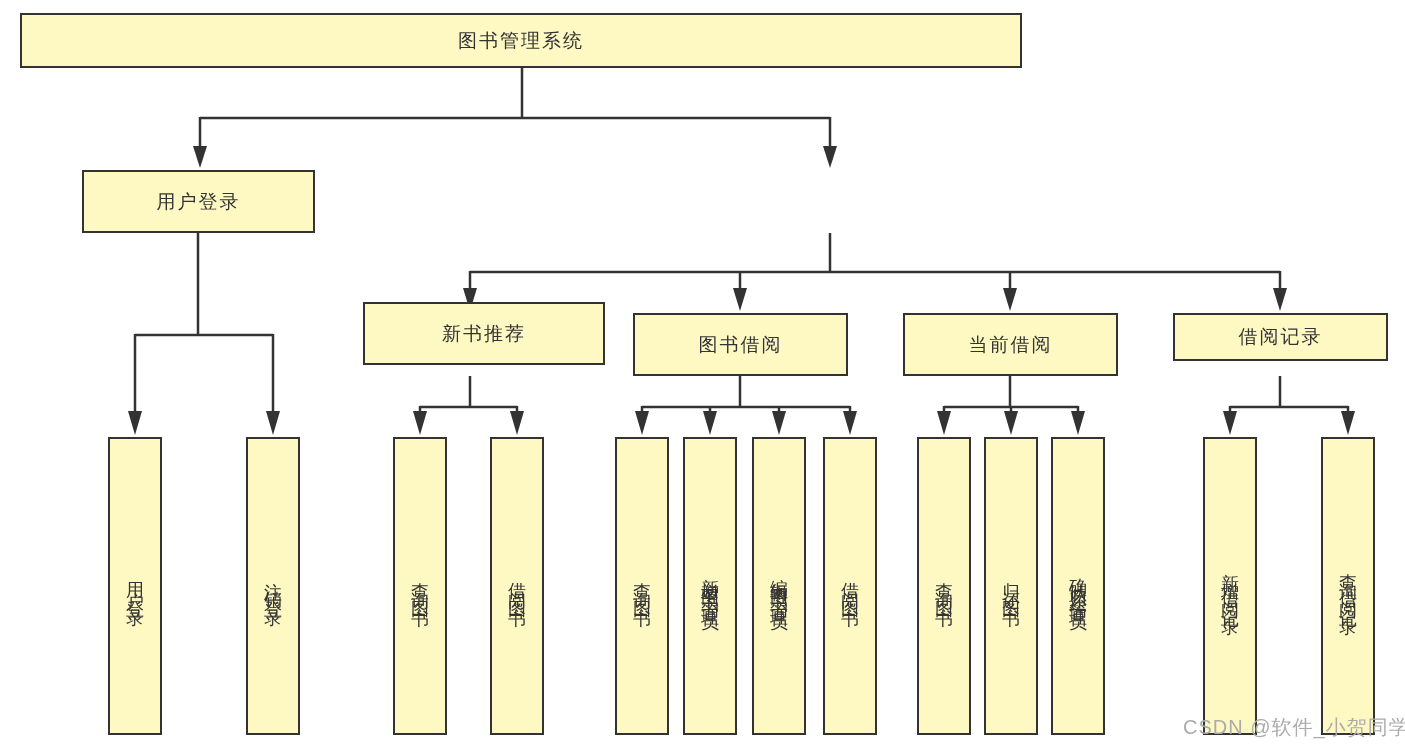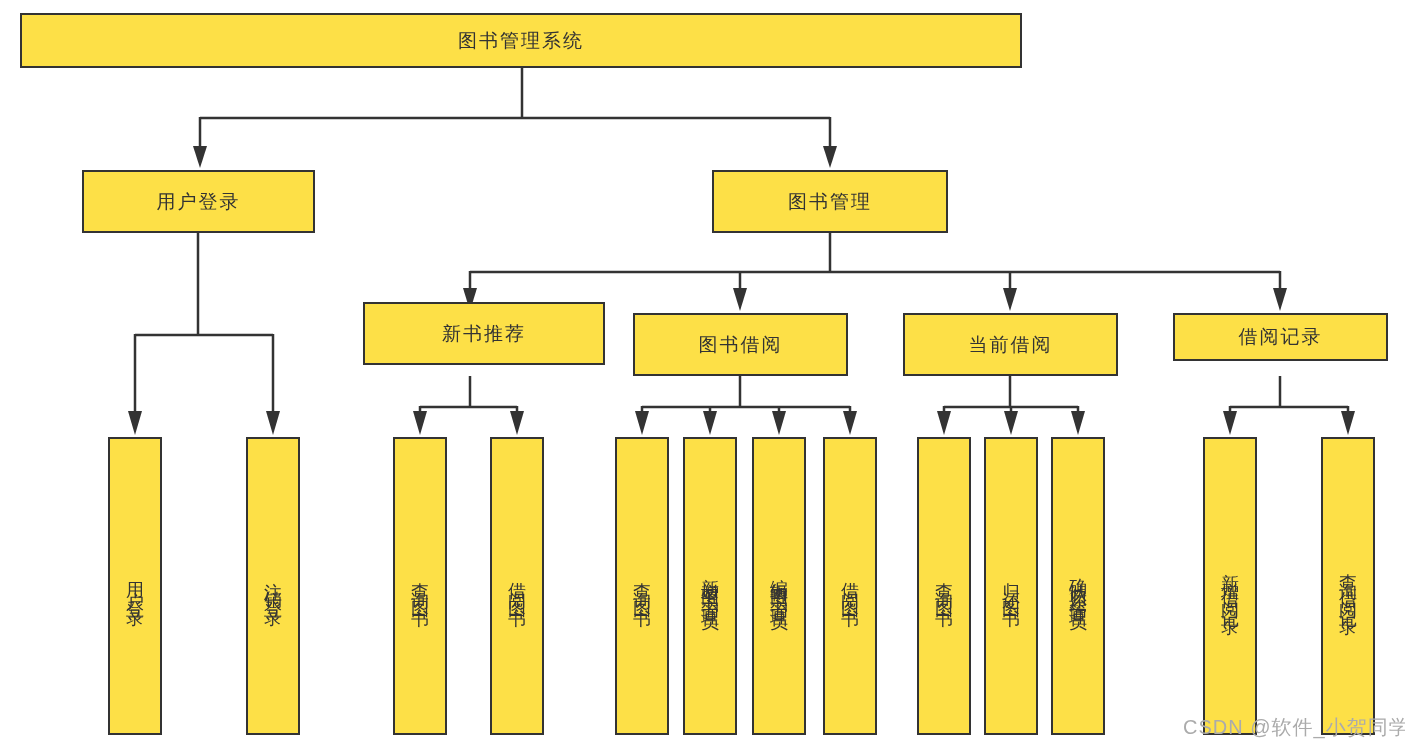--- a/index.html
+++ b/index.html
@@ -22,21 +22,21 @@
     overflow:hidden;
   }
   .connector-layer{
     position:absolute;
     left:0;top:0;
     width:1405px;height:747px;
   }
   .node{
     position:absolute;
     box-sizing:border-box;
-    background:#fde047;
+    background:#fef9c3;
     border:2.5px solid var(--border);
     display:flex;
     align-items:center;
     justify-content:center;
     color:var(--text);
   }
   .hbox{
     font-size:19px;
     letter-spacing:2px;
     white-space:nowrap;
@@ -147,23 +147,20 @@
     </g>
   </svg>
 
   <div class="node hbox" style="left:20px;top:13px;width:1002px;height:55px;">
     <span>图书管理系统</span>
   </div>
 
   <div class="node hbox" style="left:82px;top:170px;width:233px;height:63px;">
     <span>用户登录</span>
   </div>
-  <div class="node hbox" style="left:712px;top:170px;width:236px;height:63px;">
-    <span>图书管理</span>
-  </div>
 
   <div class="node hbox" style="left:363px;top:302px;width:242px;height:63px;">
     <span>新书推荐</span>
   </div>
   <div class="node hbox" style="left:633px;top:313px;width:215px;height:63px;">
     <span>图书借阅</span>
   </div>
   <div class="node hbox" style="left:903px;top:313px;width:215px;height:63px;">
     <span>当前借阅</span>
   </div>

